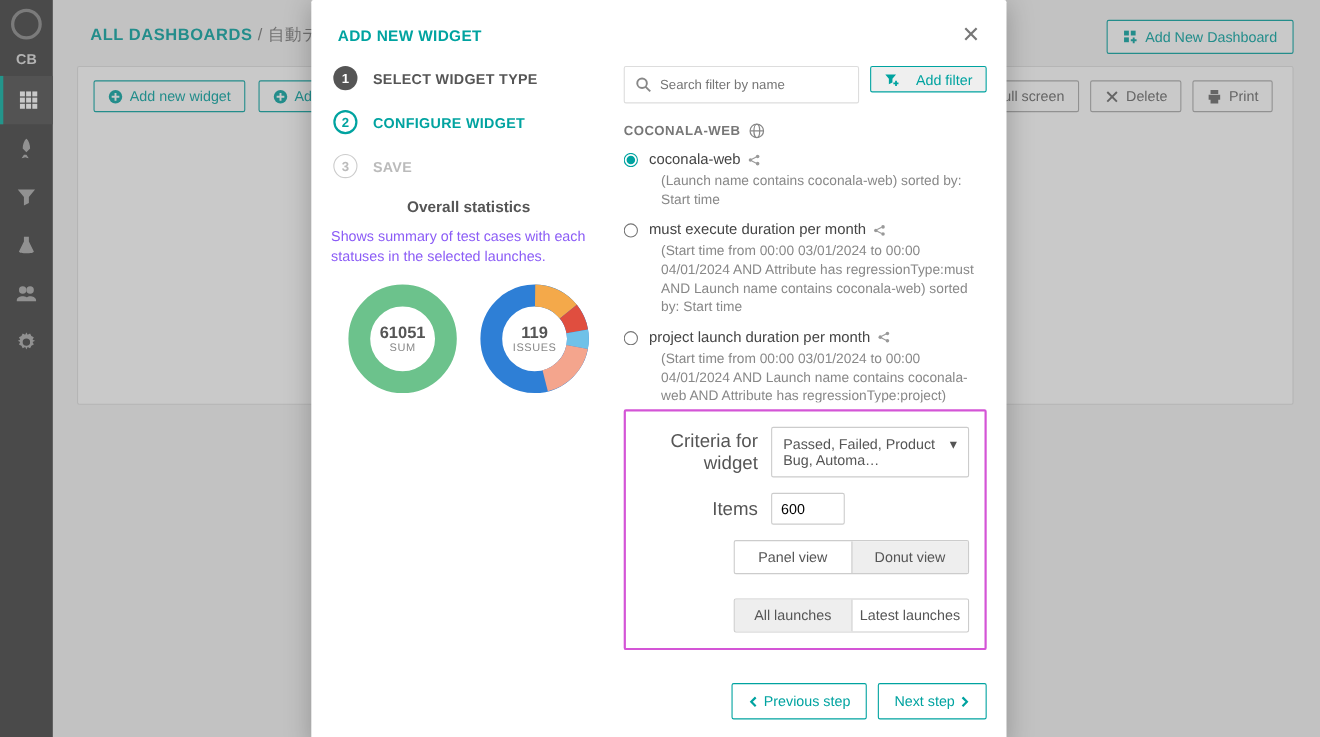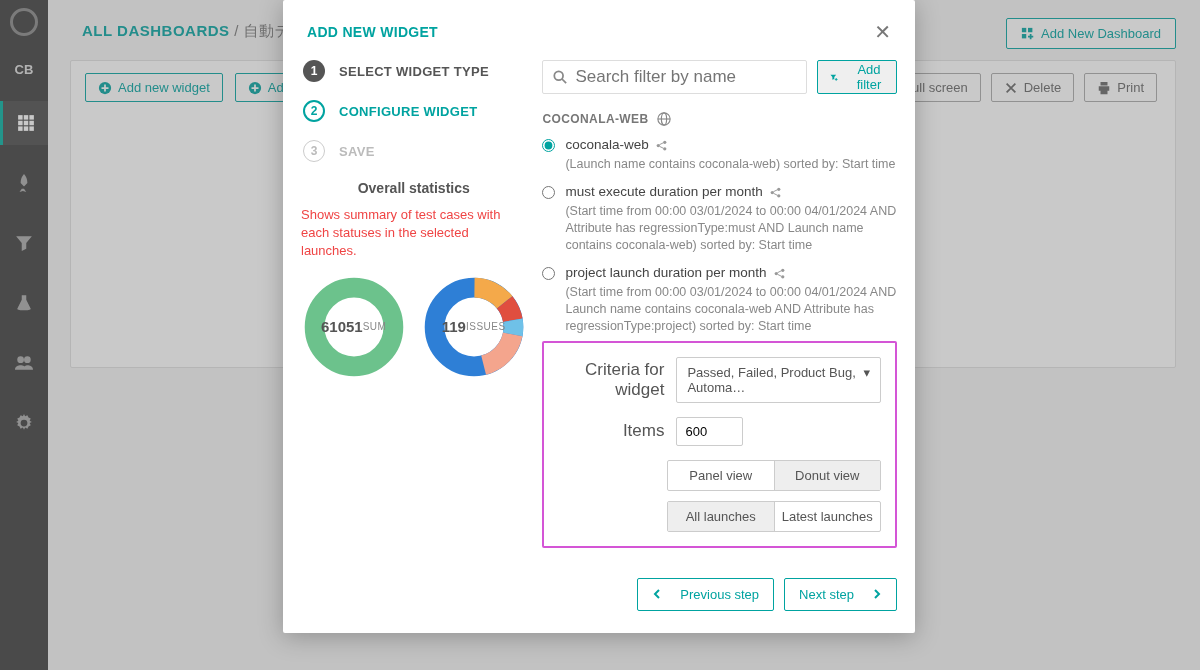--- a/index.html
+++ b/index.html
@@ -1,19 +1,19 @@
 <!DOCTYPE html>
 <html><head>
 <meta charset="utf-8">
 <style>
   * { box-sizing: border-box; margin: 0; padding: 0; font-family: -apple-system, BlinkMacSystemFont, "Segoe UI", Arial, sans-serif; }
   body { background: #f5f5f5; width: 1200px; height: 670px; overflow: hidden; position: relative; }
 
   
-  .rail { position:absolute; left:0; top:0; bottom:0; width:48px; background:#3c3c3c; display:flex; flex-direction:column; align-items:center; padding-top:8px; gap:16px; }
+  .rail { position:absolute; left:0; top:0; bottom:0; width:48px; background:#3c3c3c; display:flex; flex-direction:column; align-items:center; padding-top:8px; gap:0; }
   .rail-logo { width:28px; height:28px; border:3px solid #888; border-radius:50%; margin-bottom:10px; }
   .rail-cb { color:#ddd; font-size:13px; font-weight:600; margin-bottom:8px; }
   .rail-item { width:48px; height:44px; display:flex; align-items:center; justify-content:center; color:#aaa; }
   .rail-item.active { background:#4a4a4a; color:#fff; border-left:3px solid #00b0a0; }
   .rail svg { width:18px; height:18px; fill:currentColor; }
 
   
   .page { position:absolute; left:48px; right:0; top:0; height:72px; }
   .crumbs { position:absolute; left:34px; top:22px; font-size:15px; font-weight:700; letter-spacing:.5px; }
   .crumbs a { color:#00a3a0; text-decoration:none; }
@@ -45,59 +45,59 @@
   .step.done .step-n { background:#555; color:#fff; }
   .step.cur  .step-n { border:2px solid #00a3a0; color:#00a3a0; }
   .step.todo .step-n { border:1px solid #ccc; color:#bbb; }
   .step-t { font-size:13px; font-weight:700; letter-spacing:.3px; }
   .step.done .step-t { color:#555; }
   .step.cur  .step-t { color:#00a3a0; }
   .step.todo .step-t { color:#bbb; }
 
   .ov { margin-top:4px; }
   .ov-title { text-align:center; font-weight:600; font-size:14px; color:#555; margin-bottom:10px;}
-  .ov-desc { font-size:13px; color:#ef4444; line-height:1.4; margin-bottom:14px; }
+  .ov-desc { font-size:13px; color:#8b5cf6; line-height:1.4; margin-bottom:14px; }
   .donuts { display:flex; gap:16px; justify-content:center; }
   .donut { position:relative; width:104px; height:104px; }
-  .dcenter { position:absolute; inset:0; display:flex; align-items:center; justify-content:center; }
+  .dcenter { position:absolute; inset:0; display:flex; flex-direction:column; align-items:center; justify-content:center; }
   .dcenter .n { font-weight:700; font-size:15px; color:#555;}
   .dcenter .l { font-size:10px; color:#888; letter-spacing:.5px;}
 
   
   .rcol { flex:1; }
   .search-row { display:flex; gap:10px; margin-bottom:18px; }
   .search { flex:1; border:1px solid #ddd; border-radius:2px; display:flex; align-items:center; padding:0 10px; height:34px; color:#888; }
   .search svg{width:14px;height:14px;fill:#888;margin-right:8px;}
-  .search input { border:none; outline:none; flex:1; font-size:17px; color:#8b5cf6; }
-  .addf { border:1px solid #00a3a0; color:#00a3a0; padding:0 12px; height:34px; border-radius:2px; font-size:13px; display:flex; align-items:center; gap:16px; cursor:pointer;}
+  .search input { border:none; outline:none; flex:1; font-size:12px; color:#8b5cf6; }
+  .addf { border:1px solid #00a3a0; color:#00a3a0; padding:0 12px; height:24px; border-radius:2px; font-size:13px; display:flex; align-items:center; gap:16px; cursor:pointer;}
   .addf svg{width:13px;height:13px;fill:currentColor;}
 
   .grp-lbl { font-size:12px; font-weight:700; color:#777; letter-spacing:.4px; display:flex; align-items:center; gap:8px; margin-bottom:10px;}
   .grp-lbl svg{width:14px;height:14px;fill:#888;}
 
   .flist { display:flex; flex-direction:column; gap:10px; max-height:230px; overflow:hidden; }
   .fitem { display:flex; gap:10px; align-items:flex-start; }
   .fitem input[type=radio]{ margin-top:3px; accent-color:#00a3a0;}
   .ftxt { flex:1; font-size:12.5px; color:#555; line-height:1.35; }
   .fname { font-size:13.5px; color:#444; display:flex; align-items:center; gap:6px; margin-bottom:2px;}
   .fname svg{width:13px;height:13px;fill:#999;}
-  .fdesc { color:#888; }
+  .fdesc { color:#888;margin-left:11px; }
 
   .crit-box { border:2.5px solid #d455d6; border-radius:2px; margin:6px 0 12px; padding:14px 14px 14px 14px; }
   .crow { display:flex; align-items:center; margin-bottom:14px; }
   .clabel { width:118px; text-align:right; padding-right:12px; font-size:17px; color:#555; }
   .csel { flex:1; border:1px solid #ccc; border-radius:2px; padding:7px 10px; font-size:13px; color:#555; display:flex; justify-content:space-between; align-items:flex-start; cursor:pointer;}
   .cinput { width:67px; border:1px solid #ccc; border-radius:2px; padding:6px 8px; font-size:13px; }
   .seg { display:flex; border:1px solid #ccc; border-radius:2px; overflow:hidden; margin-left:auto; width:214px;}
   .seg div { flex:1; text-align:center; padding:7px 0; font-size:13px; color:#555; cursor:pointer;}
   .seg div.on { background:#eee; }
   .seg div + div { border-left:1px solid #ccc; }
 
   .m-foot { display:flex; justify-content:flex-end; gap:10px; padding:0 18px 22px; }
-  .nav-btn { border:1px solid #00a3a0; color:#00a3a0; background:#fff; padding:8px 14px; font-size:13px; border-radius:2px; display:flex; align-items:center; gap:18px; cursor:pointer;}
+  .nav-btn { border:1px solid #00a3a0; color:#00a3a0; background:#fff; padding:8px 14px; font-size:13px; border-radius:2px; display:flex; align-items:center; gap:4px; cursor:pointer;}
   .nav-btn svg{width:10px;height:10px;fill:currentColor;}
 </style>
 </head>
 <body>
 
 <div class="rail">
   <div class="rail-logo"></div>
   <div class="rail-cb">CB</div>
   <div class="rail-item active">
     <svg viewBox="0 0 16 16">
@@ -330,21 +330,21 @@
           <div class="clabel">Criteria for widget</div>
           <div class="csel">
             <span>Passed, Failed, Product Bug, Automa…</span>
             <span>▾</span>
           </div>
         </div>
         <div class="crow">
           <div class="clabel">Items</div>
           <input class="cinput" value="600" style="">
         </div>
-        <div class="crow" style="margin-bottom:10px;">
+        <div class="crow" style="margin-bottom:22px;">
           <div class="seg">
             <div>Panel view</div>
             <div class="on">Donut view</div>
           </div>
         </div>
         <div class="crow" style="margin-bottom:0;">
           <div class="seg">
             <div class="on">All launches</div>
             <div>Latest launches</div>
           </div>

